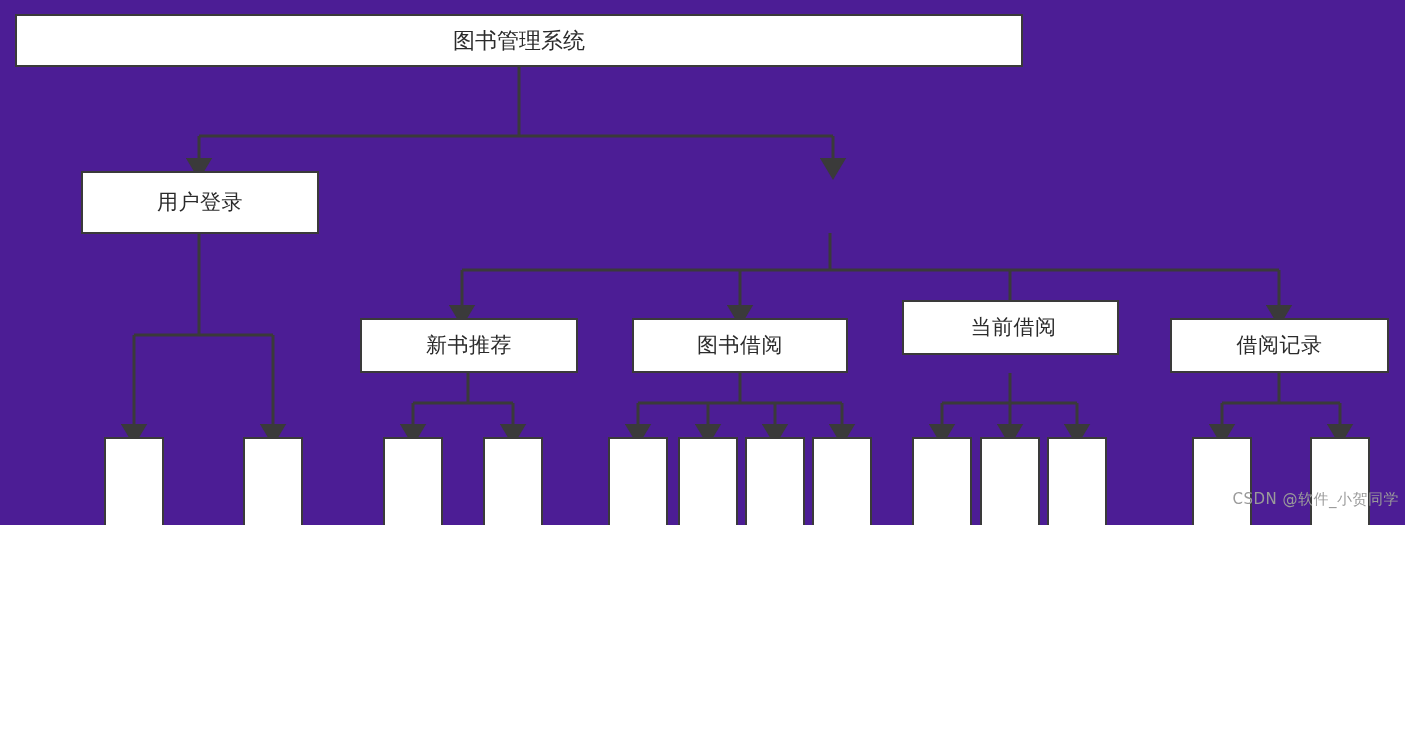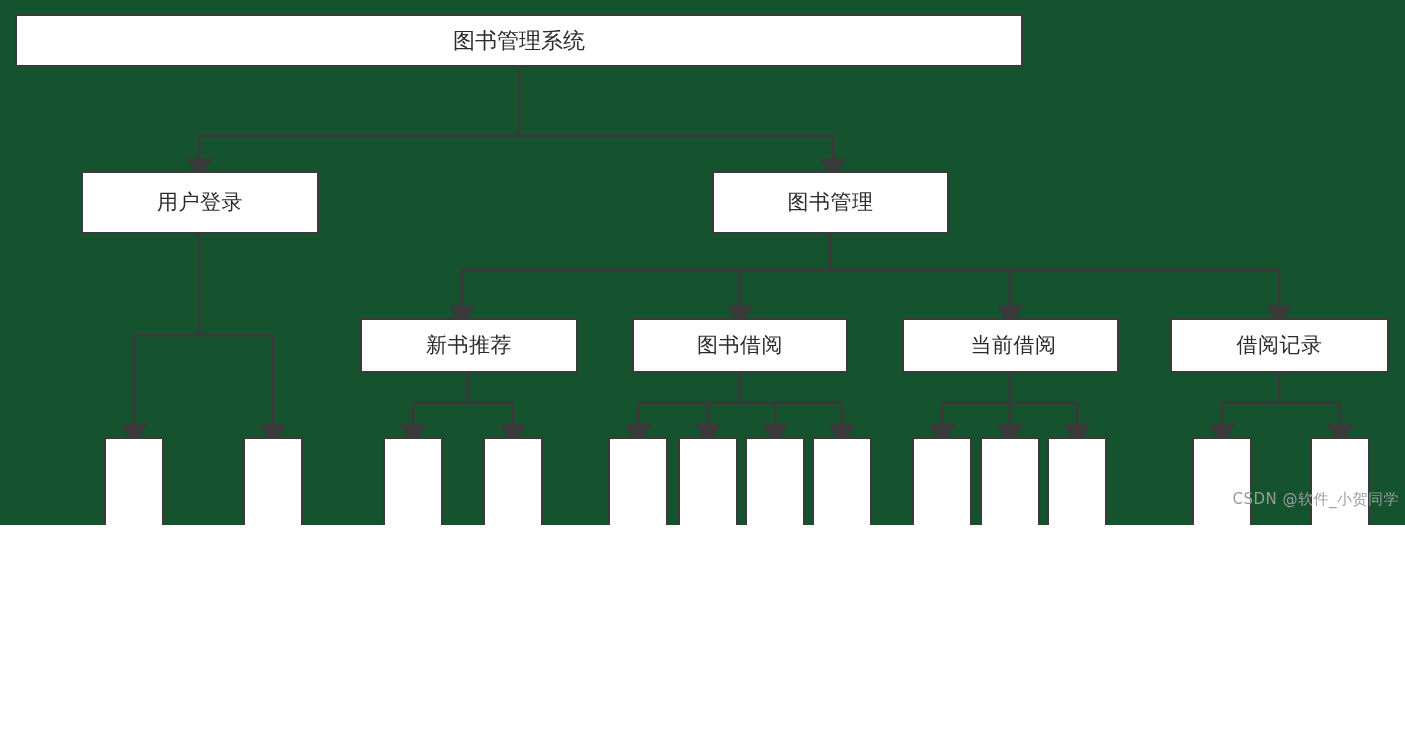--- a/index.html
+++ b/index.html
@@ -8,21 +8,21 @@
     padding: 0;
     background: #ffffff;
   }
   body {
     font-family: "DejaVu Sans", "Liberation Sans", sans-serif;
   }
   #canvas {
     position: relative;
     width: 1405px;
     height: 525px;
-    background: #14532d;
+    background: #4c1d95;
     overflow: hidden;
   }
   #wires {
     position: absolute;
     left: 0;
     top: 0;
     width: 1405px;
     height: 747px;
     pointer-events: none;
   }
@@ -125,31 +125,28 @@
     </g>
   </svg>
 
   <div class="node root" style="left:15px; top:14px; width:1008px; height:53px;">
     <span class="lbl">图书管理系统</span>
   </div>
 
   <div class="node h" style="left:81px; top:171px; width:238px; height:63px;">
     <span class="lbl">用户登录</span>
   </div>
-  <div class="node h" style="left:712px; top:171px; width:237px; height:63px;">
-    <span class="lbl">图书管理</span>
-  </div>
 
   <div class="node h" style="left:632px; top:318px; width:216px; height:55px;">
     <span class="lbl">图书借阅</span>
   </div>
   <div class="node h" style="left:360px; top:318px; width:218px; height:55px;">
     <span class="lbl">新书推荐</span>
   </div>
-  <div class="node h" style="left:902px; top:318px; width:217px; height:55px;padding-left:6px;">
+  <div class="node h" style="left:902px; top:300px; width:217px; height:55px;padding-left:6px;">
     <span class="lbl">当前借阅</span>
   </div>
   <div class="node h" style="left:1170px; top:318px; width:219px; height:55px;">
     <span class="lbl">借阅记录</span>
   </div>
 
   <div class="node v" style="left:104px; top:437px; width:60px; height:296px;">
     <span class="lbl">用户登录</span>
   </div>
   <div class="node v" style="left:243px; top:437px; width:60px; height:296px;">

